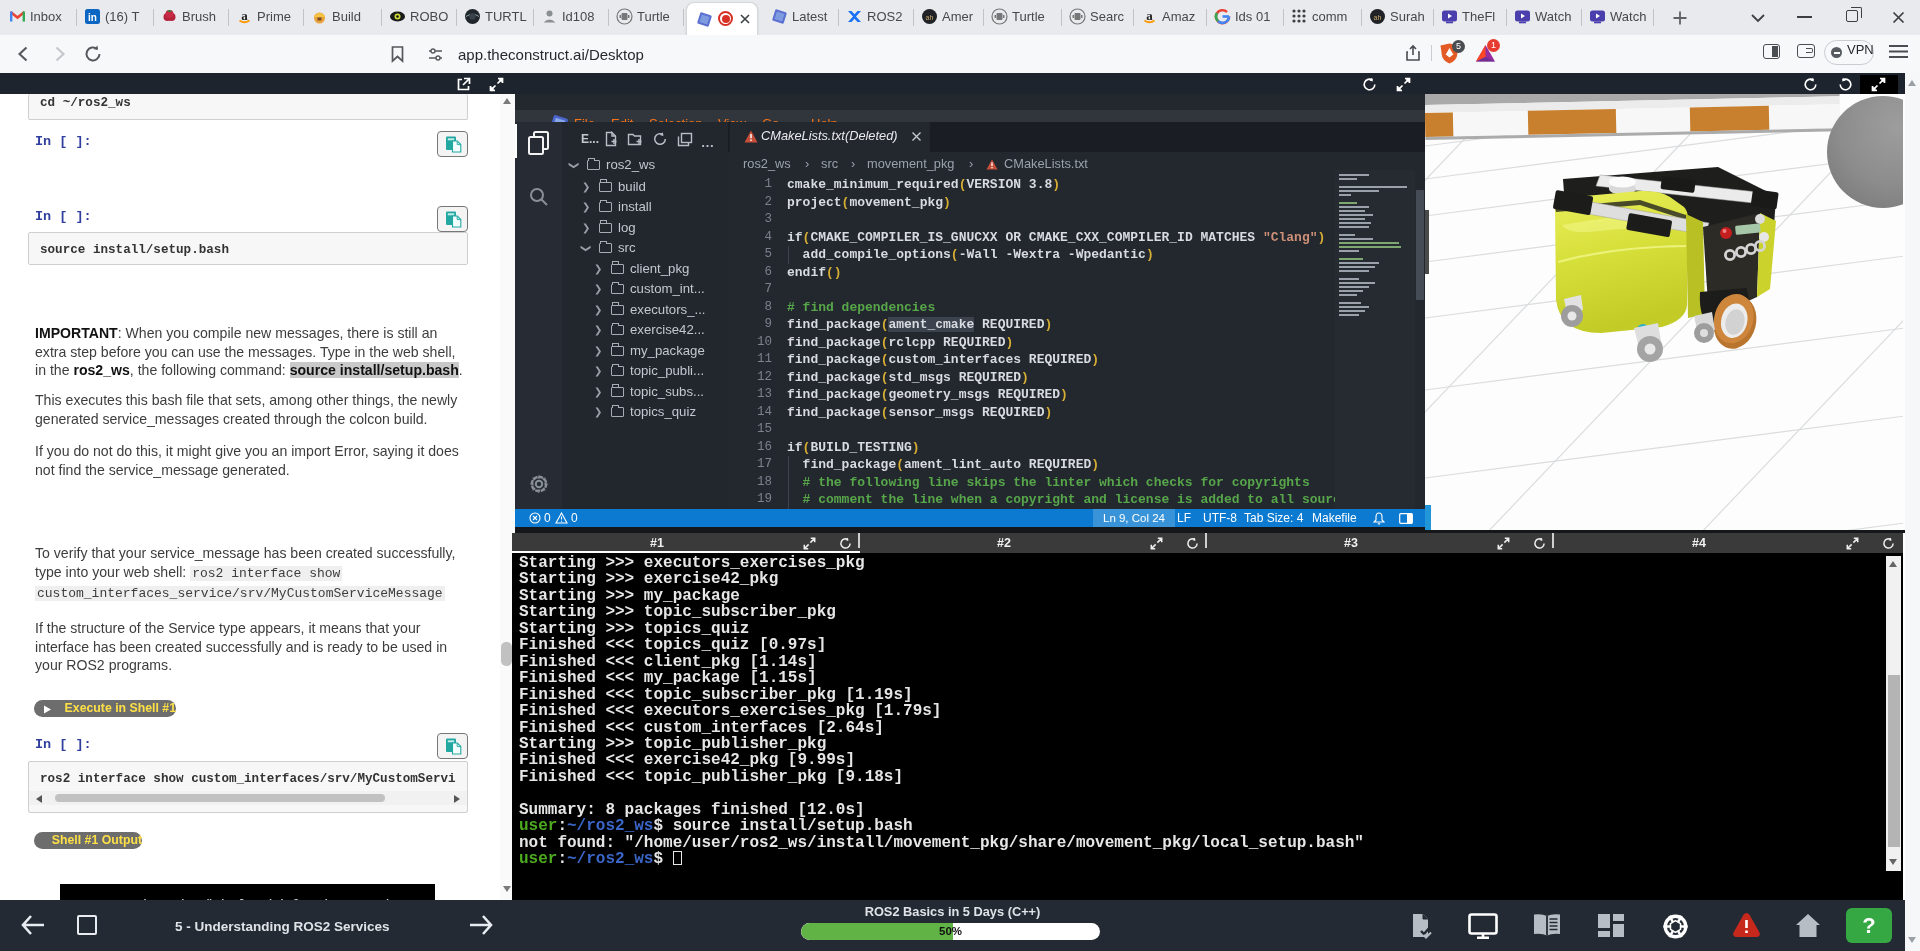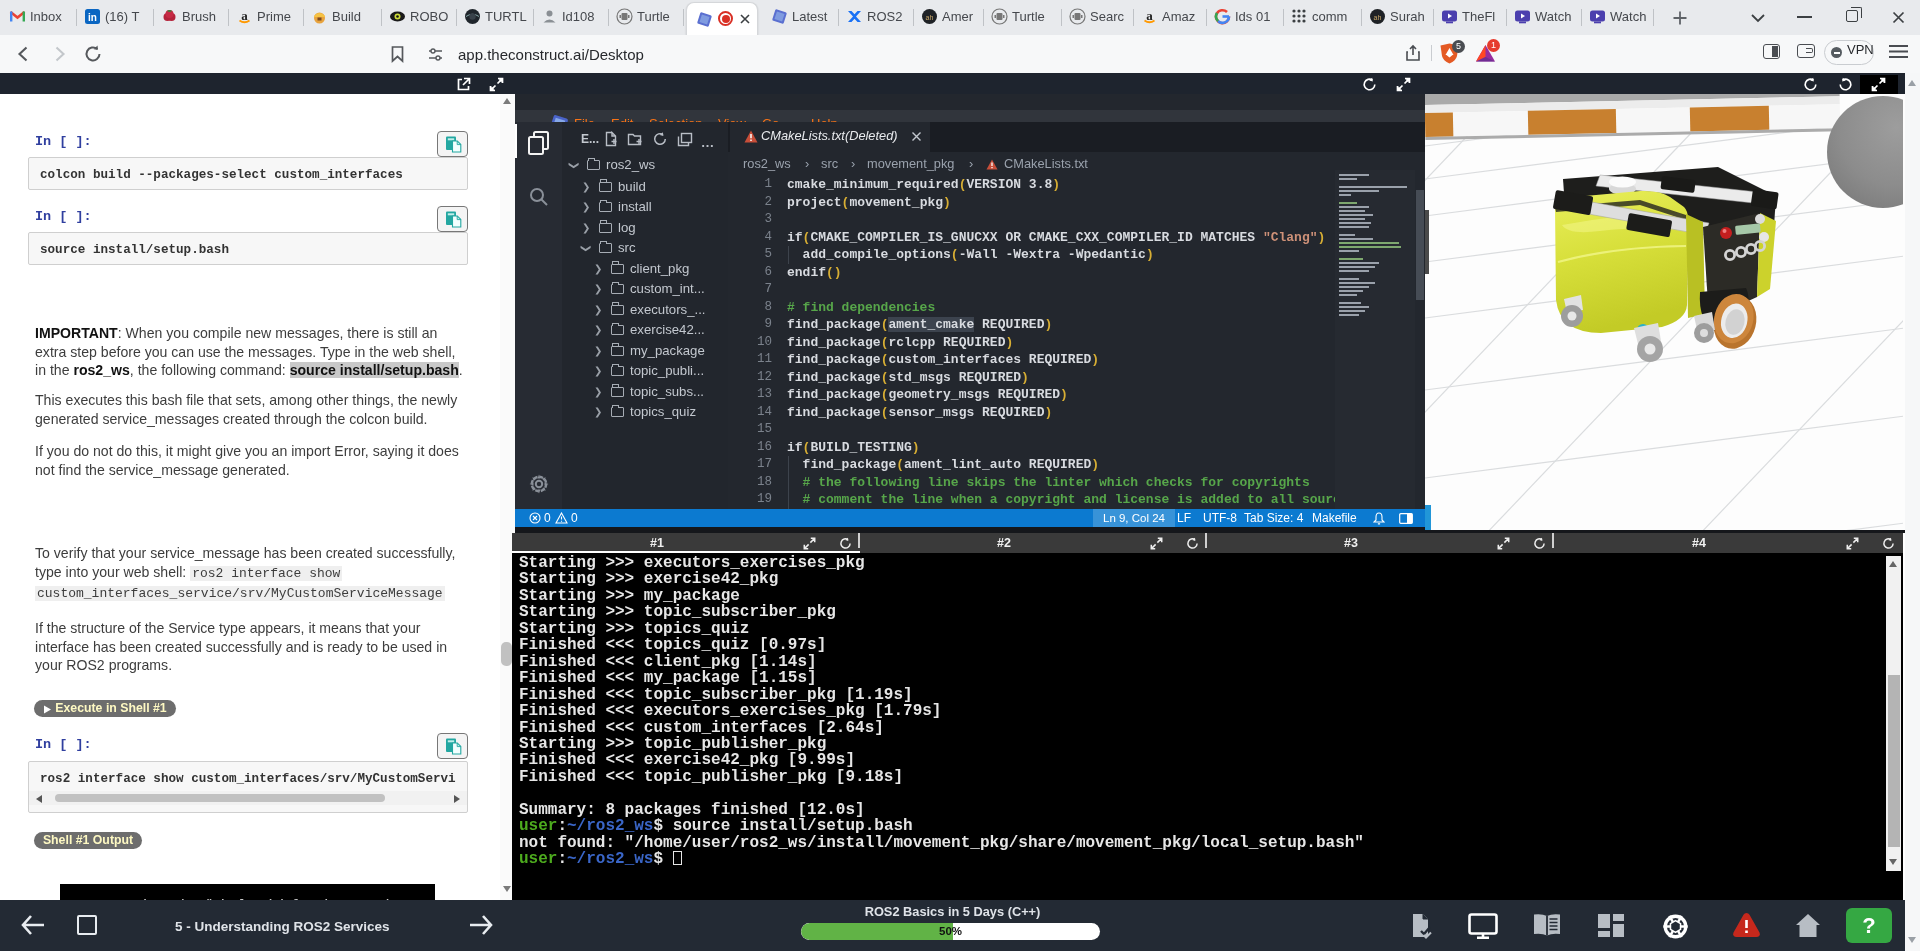--- a/index.html
+++ b/index.html
@@ -26,22 +26,22 @@
  font-family:"Liberation Mono",monospace;font-weight:bold;font-size:12.6px;color:#333;overflow:hidden}
 .codebox .ct{position:absolute;left:11px;top:10px;white-space:pre}
 .inlab{position:absolute;left:35px;font-family:"Liberation Mono",monospace;font-weight:bold;
  font-size:13.5px;color:#303f9f}
 .copybtn{position:absolute;left:437px;width:31px;height:26px;background:#f4f4f4;border:1.6px solid #777;border-radius:4px}
 .banner{position:absolute;left:35px;width:426px;height:19px;background:#f5dbdb;text-align:center;
  font-size:14.2px;font-weight:bold;color:#1a1a1a;line-height:19px}
 .para{position:absolute;left:35px;width:460px;font-size:14.1px;color:#3d3d3d;line-height:18.6px;white-space:nowrap}
 .para b{color:#111}
 .icode{font-family:"Liberation Mono",monospace;font-size:13px;background:#efefef;padding:0 2px}
-.pill{position:absolute;background:#6d6d6d;border-radius:11px;color:#fef9c3;font-weight:bold;
- font-size:12.3px;text-align:center}
+.pill{position:absolute;background:#6d6d6d;border-radius:11px;color:#fde047;font-weight:bold;
+ font-size:12.3px;text-align:right}
 
 #ide{left:515px;top:94px;width:910px;height:436px;background:#23272e;overflow:hidden}
 #menubar{left:0;top:16px;width:990px;height:28px;background:#31353c;color:#f97316;font-size:13px}
 .mi{position:absolute;top:6px}
 #actbar{left:0;top:28px;width:47px;height:387px;background:#272b33}
 #sidebar{left:47px;top:28px;width:166px;height:387px;background:#22262d}
 #tabbar{left:213px;top:28px;width:697px;height:30px;background:#1a1d23}
 #acttab{position:absolute;left:215px;top:28px;width:200px;height:30px;background:#23272e}
 .trow{position:absolute;left:0;width:166px;height:20px;color:#c3c8cf;font-size:13.2px;white-space:nowrap}
 .trow .chev{position:absolute;color:#9aa0a8;font-size:10px;top:3px}
@@ -369,31 +369,31 @@
 <svg class="a" style="left:1838px;top:77px" width="15" height="15" viewBox="0 0 15 15">
       <path d="M2.2 7.5 A5.3 5.3 0 1 0 4.5 3.1" stroke="#fff" stroke-width="1.6" fill="none"></path>
       <path d="M4.8 0.8 L4.2 4.6 L7.8 3.6 Z" fill="#fff"></path>
     </svg>
 <div class="a" style="left:1860px;top:75px;width:38px;height:19px;background:#000"></div>
 <svg class="a" style="left:1871px;top:77px" width="15" height="15" viewBox="0 0 15 15">
       <path d="M9 1.5 H13.5 V6 M13.2 1.8 L8.5 6.5 M6 13.5 H1.5 V9 M1.8 13.2 L6.5 8.5" stroke="#fff" stroke-width="1.7" fill="none"></path>
       <path d="M13.5 1.5 L9.5 2.5 L12.5 5.5 Z M1.5 13.5 L2.5 9.5 L5.5 12.5 Z" fill="#fff"></path>
     </svg>
 <div class="a" id="notes">
+<div class="codebox" style="top:0px;height:26px;border-top:none">
+        <span class="ct" style="top:2px">cd ~/ros2_ws</span>
+      </div>
 <div class="inlab" style="top:40px">In [ ]:</div>
 <div class="copybtn" style="top:37px">
         <svg style="position:absolute;left:6px;top:3px" width="19" height="19" viewBox="0 0 19 19">
           <rect x="2" y="1.5" width="10" height="13.5" rx="1" fill="#23a7a1"></rect>
           <rect x="3.8" y="3.3" width="6.4" height="2" fill="#bfeeea"></rect>
           <path d="M8.5 6 H13.2 L16.8 9.6 V17 H8.5 Z" fill="#f2fffe" stroke="#23a7a1" stroke-width="1.1"></path>
           <path d="M13.2 6 V9.6 H16.8 Z" fill="#bfeeea" stroke="#23a7a1" stroke-width="0.9"></path>
         </svg>
-      </div>
-<div class="codebox" style="top:63px;height:33px">
-        <span class="ct">colcon build --packages-select custom_interfaces</span>
       </div>
 <div class="inlab" style="top:115px">In [ ]:</div>
 <div class="copybtn" style="top:112px">
         <svg style="position:absolute;left:6px;top:3px" width="19" height="19" viewBox="0 0 19 19">
           <rect x="2" y="1.5" width="10" height="13.5" rx="1" fill="#23a7a1"></rect>
           <rect x="3.8" y="3.3" width="6.4" height="2" fill="#bfeeea"></rect>
           <path d="M8.5 6 H13.2 L16.8 9.6 V17 H8.5 Z" fill="#f2fffe" stroke="#23a7a1" stroke-width="1.1"></path>
           <path d="M13.2 6 V9.6 H16.8 Z" fill="#bfeeea" stroke="#23a7a1" stroke-width="0.9"></path>
         </svg>
       </div>

